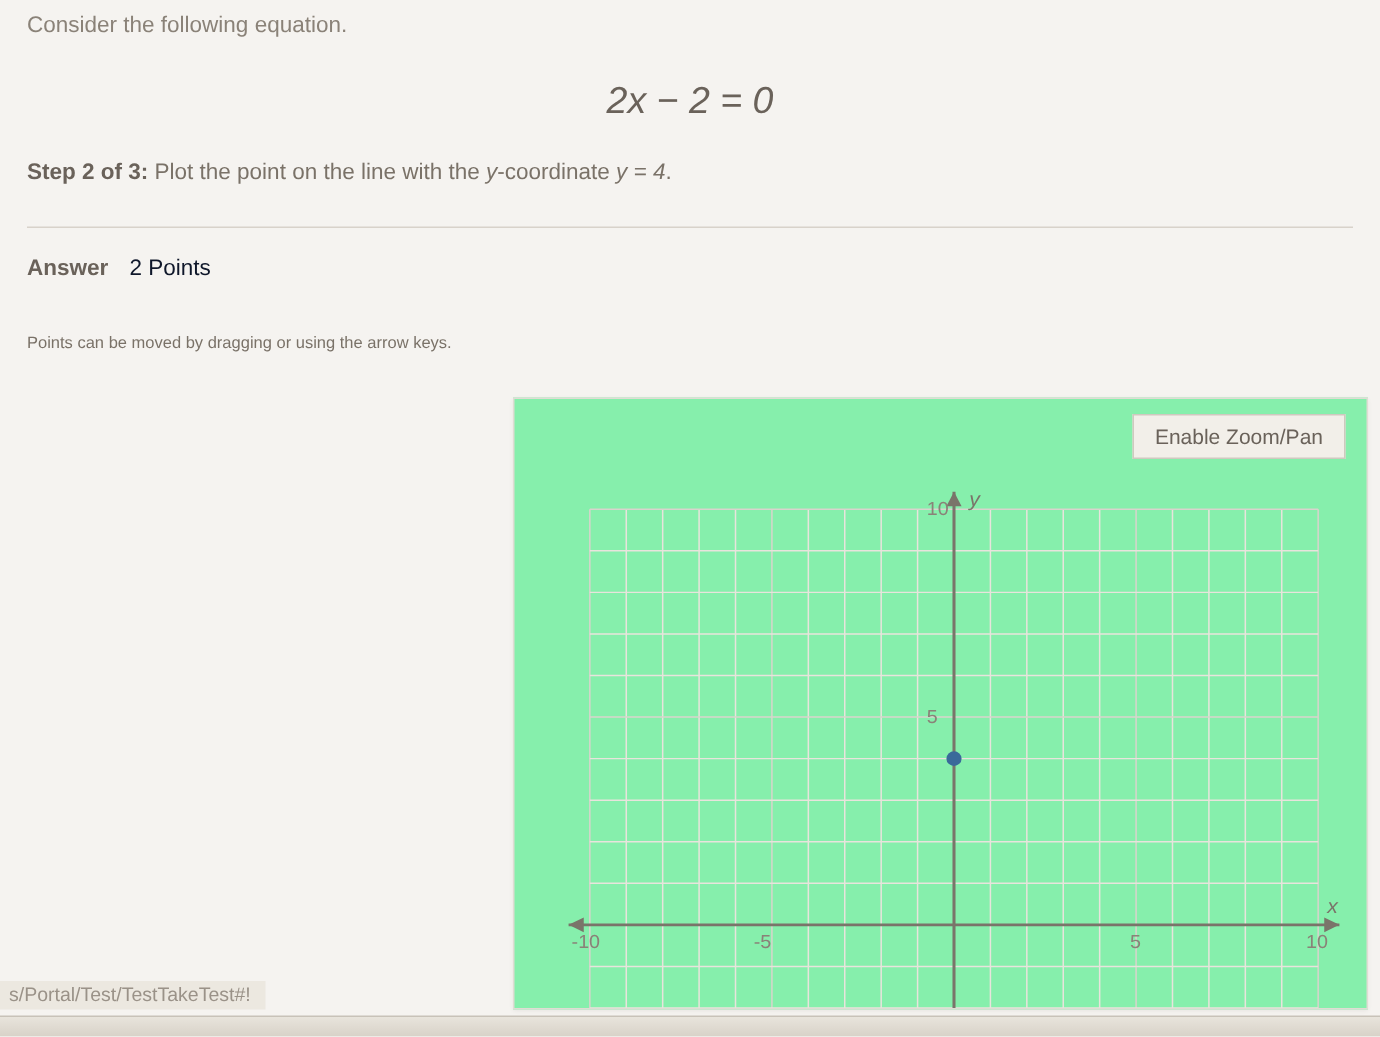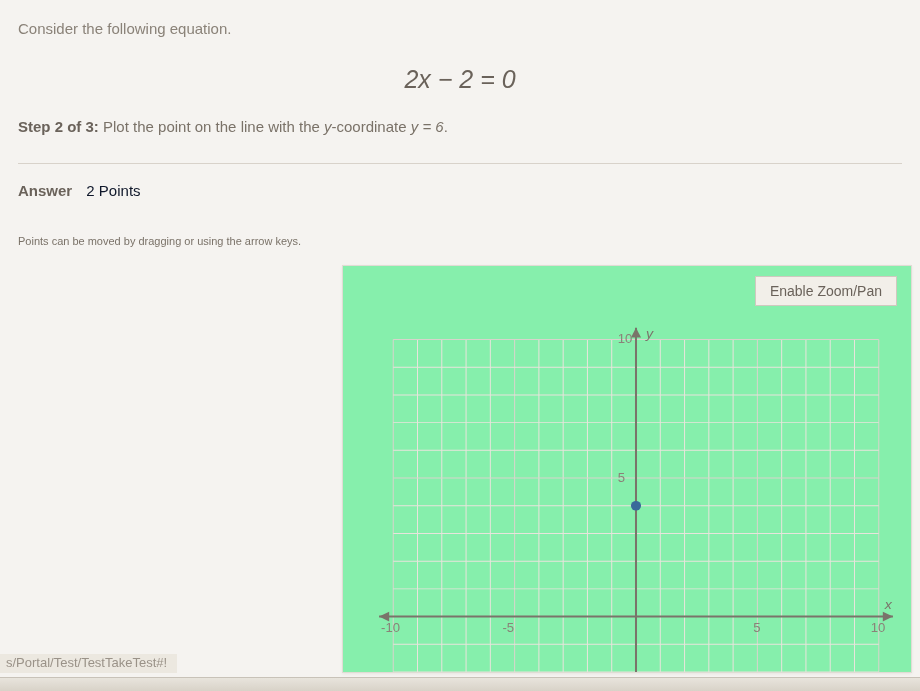--- a/index.html
+++ b/index.html
@@ -6,21 +6,21 @@
     body {
       font-family: Arial, sans-serif;
       background: #f5f3f0;
       width: 920px;
       height: 691px;
       overflow: hidden;
       color: #7a7268;
       filter: blur(0.3px);
     }
     .content { padding: 0 18px; }
-    .intro { font-size: 15px; color: #8a8278; padding-top: 20px; }
+    .intro { font-size: 15px; color: #8a8278; padding-top: 8px; }
     .equation { text-align: center; font-size: 25px; color: #6a625a; margin: 28px 0 24px; font-style: italic; }
     .step { font-size: 15px; color: #7a7268; margin-bottom: 28px; }
     .step b { font-weight: bold; color: #6a625a; }
     .italic-var { font-style: italic; }
     hr.divider { border: none; border-top: 1px solid #d8d2ca; margin: 0 0 18px; }
     .answer-row { font-size: 15px; margin-bottom: 36px; }
     .answer-row .label { color: #6a625a; font-weight: bold; margin-right: 10px; }
     .answer-row .pts { color: #0f172a; }
     .hint { font-size: 11px; color: #7a7268; margin-bottom: 8px; }
     .graph-wrap {
@@ -78,21 +78,21 @@
       border-top: 1px solid #c8c2b8;
     }
   </style>
 </head>
 <body>
 
 <div class="content">
   <div class="intro">Consider the following equation.</div>
   <div class="equation">2x − 2 = 0</div>
   <div class="step">
-    <b>Step 2 of 3:</b><span> Plot the point on the line with the </span><span class="italic-var">y</span><span>-coordinate </span><span class="italic-var">y = 6</span><span>.</span>
+    <b>Step 2 of 3:</b><span> Plot the point on the line with the </span><span class="italic-var">y</span><span>-coordinate </span><span class="italic-var">y = 4</span><span>.</span>
   </div>
   <hr class="divider">
   <div class="answer-row">
     <span class="label">Answer</span>
     <span class="pts">2 Points</span>
   </div>
   <div class="hint">Points can be moved by dragging or using the arrow keys.</div>
 </div>
 
 <div class="graph-wrap">

